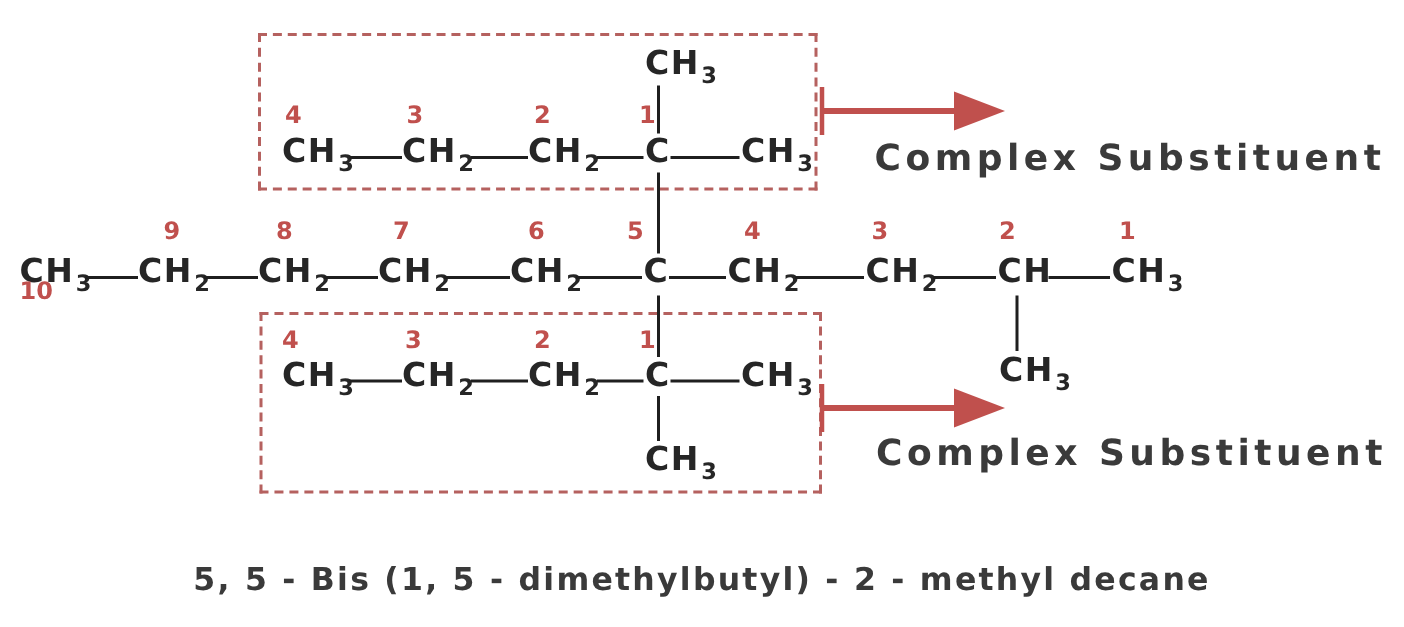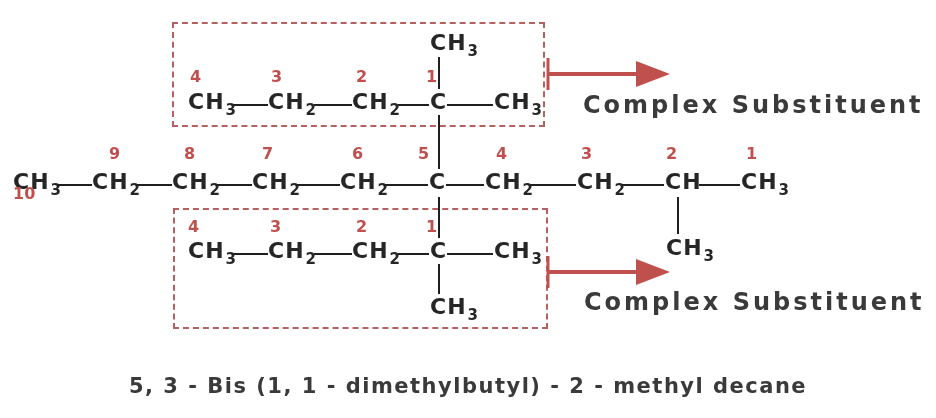--- a/index.html
+++ b/index.html
@@ -48,21 +48,21 @@
   </svg>
   <svg class="arrow" style="left:544px;top:254px;" width="130" height="36" viewBox="0 0 130 36">
     <line x1="4" y1="2" x2="4" y2="34" stroke="currentColor" stroke-width="3"></line>
     <line x1="4" y1="18" x2="94" y2="18" stroke="currentColor" stroke-width="4"></line>
     <polygon points="92,5 92,31 126,18" fill="currentColor"></polygon>
   </svg>
 
   <div class="sub-label" style="left:583px;top:92px;">Complex Substituent</div>
   <div class="sub-label" style="left:584px;top:289px;">Complex Substituent</div>
 
-  <div class="caption">5, 3 - Bis (1, 1 - dimethylbutyl) - 2 - methyl decane</div>
+  <div class="caption">5, 5 - Bis (1, 5 - dimethylbutyl) - 2 - methyl decane</div>
 <span class="grp" style="left: 13px; top: 171px;">CH<span class="sub">3</span></span>
     <span class="grp" style="left: 92px; top: 171px;">CH<span class="sub">2</span></span>
     <span class="grp" style="left: 172px; top: 171px;">CH<span class="sub">2</span></span>
     <span class="grp" style="left: 252px; top: 171px;">CH<span class="sub">2</span></span>
     <span class="grp" style="left: 340px; top: 171px;">CH<span class="sub">2</span></span>
     <span class="grp" style="left: 429px; top: 171px;">C</span>
     <span class="grp" style="left: 485px; top: 171px;">CH<span class="sub">2</span></span>
     <span class="grp" style="left: 577px; top: 171px;">CH<span class="sub">2</span></span>
     <span class="grp" style="left: 665px; top: 171px;">CH</span>
     <span class="grp" style="left: 741px; top: 171px;">CH<span class="sub">3</span></span>

